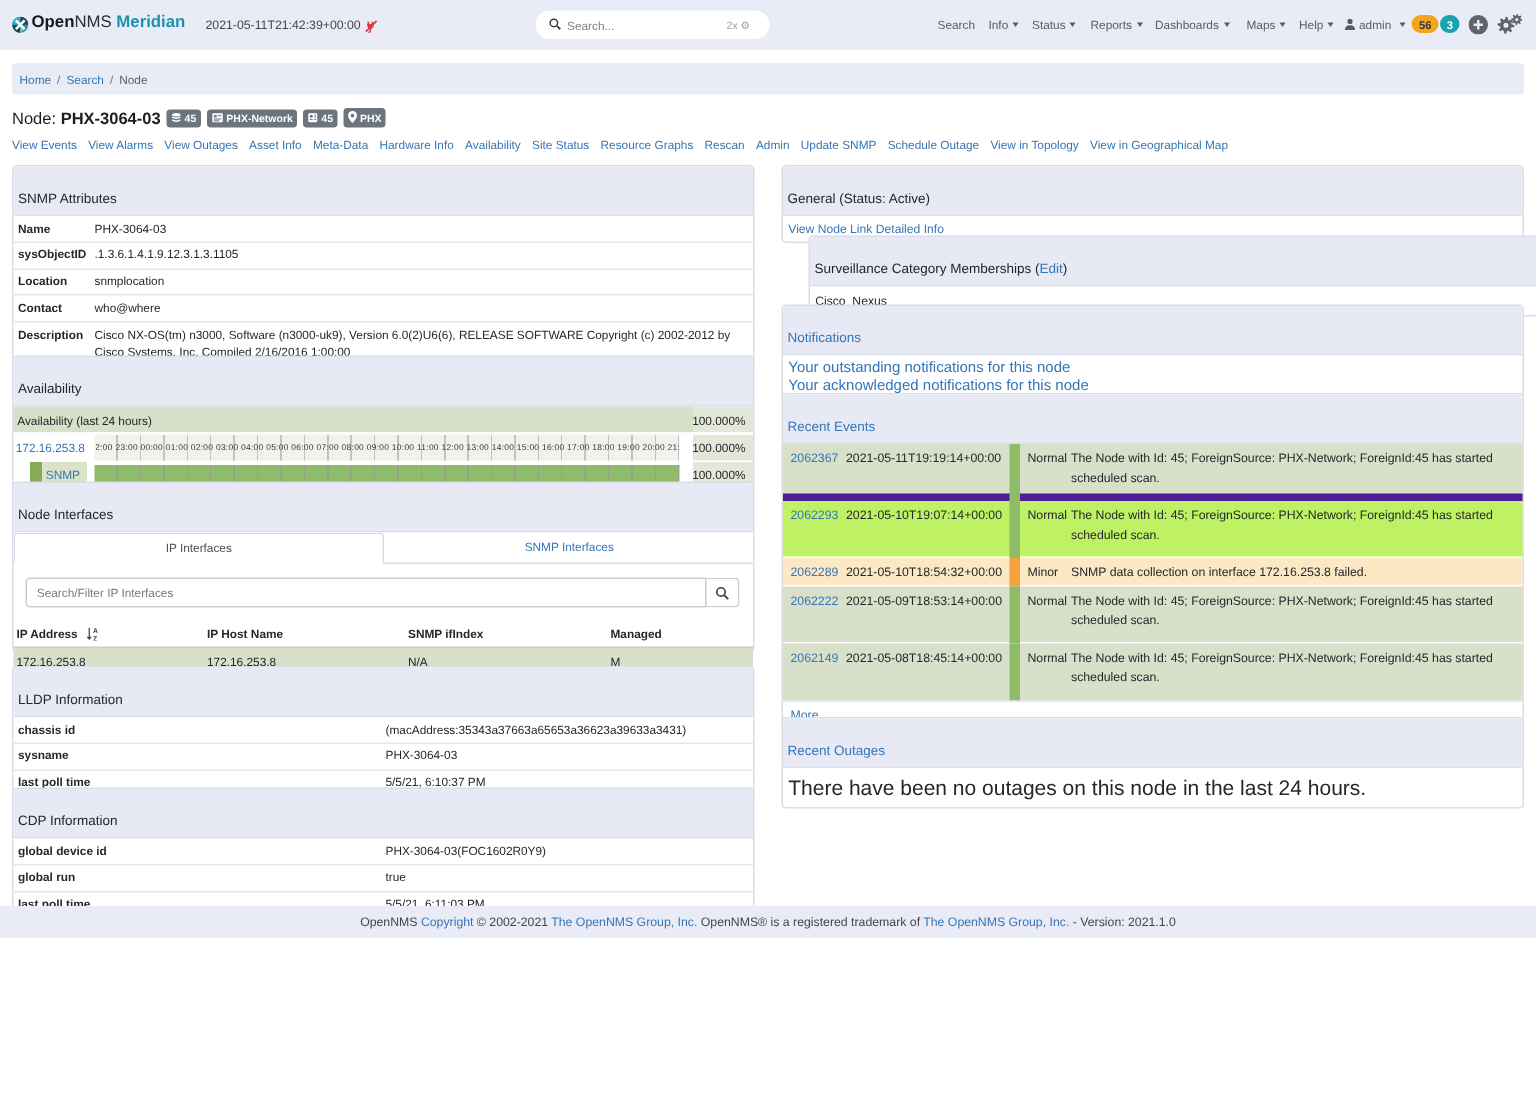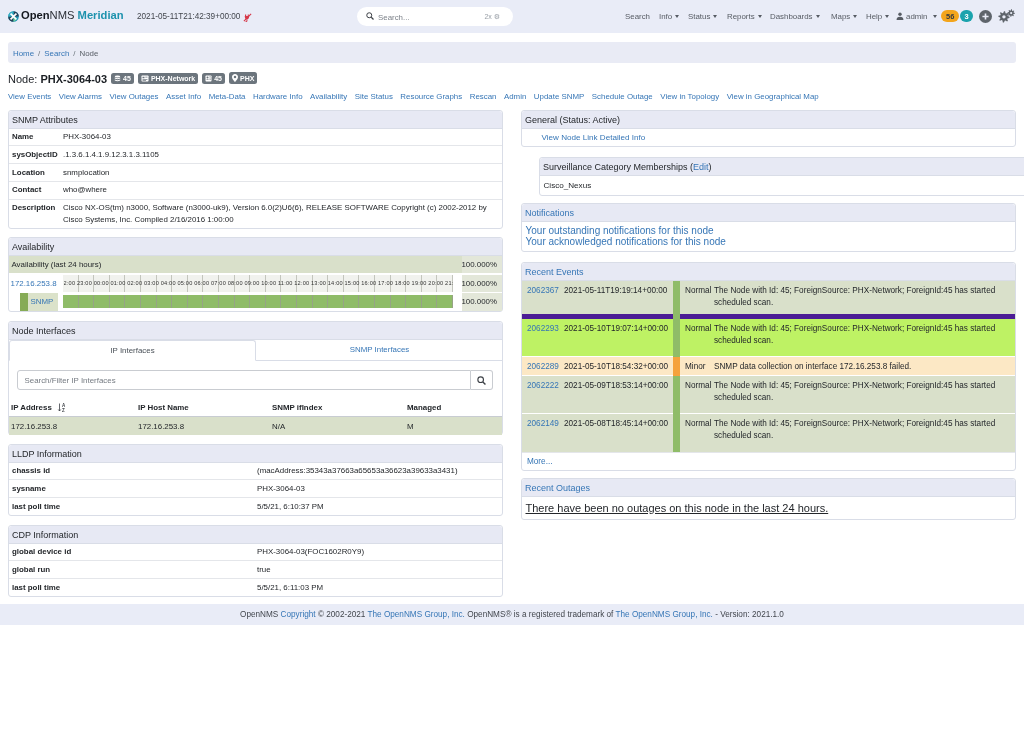--- a/index.html
+++ b/index.html
@@ -23,21 +23,21 @@
 .breadcrumbbox { position:absolute; left:8px; top:42px; width:1008px; height:21px; background:#e9ebf5; border-radius:3px; }
 .breadcrumbbox .inner { position:absolute; left:5px; top:6.5px; font-size:7.9px; color:#5a6068; }
 .bcsep { color:#6c757d; padding:0 4px; }
 .titlerow { position:absolute; left:8px; top:72px; font-size:11px; color:#1a1e23; }
 .titlerow b { font-weight:bold; }
 .nbadge { display:inline-block; background:#6c757d; color:#fff; font-size:7px; font-weight:bold; border-radius:2.5px; padding:1.8px 3px; vertical-align:2px; margin-left:4px; }
 .nbadge svg { vertical-align:-1px; margin-right:2px; }
 .linksrow { position:absolute; left:8px; top:91.5px; width:1012px; font-size:7.9px; }
 .linksrow a { margin-right:7.5px; }
 .card { position:absolute; background:#fff; border:1px solid #d9dde7; border-radius:3px; }
-.chead { background:#e7e9f4; border-bottom:1px solid #d9dde7; font-size:9px; color:#24272b; padding:4px 3px; border-radius:3px 3px 0 0; height:17.5px; }
+.chead { background:#e7e9f4; border-bottom:1px solid #d9dde7; font-size:9px; color:#24272b; padding:16px 3px; border-radius:3px 3px 0 0; height:17.5px; }
 .tbl { width:100%; border-collapse:collapse; font-size:7.9px; }
 .tbl td { padding:2.5px 4px 2.5px 3px; border-top:1px solid #e4e6ea; vertical-align:top; line-height:11.8px; }
 .tbl td.val { padding-left:0; }
 .tbl tr:first-child td { border-top:none; }
 .tbl td.lab { font-weight:bold; white-space:nowrap; }
 footer { position:absolute; left:0; top:604px; width:1024px; height:21px; background:#e9ecf7; text-align:center; font-size:8.2px; color:#42464d; padding-top:6px; }
 .gr { background:#d9e0ca; }
 .grc { background:#e3e7d9; }
 </style>
 </head>
@@ -249,21 +249,21 @@
     <tr>
           <td class="lab">last poll time</td>
           <td class="val">5/5/21, 6:11:03 PM</td>
         </tr>
   </tbody>
     </table>
 </div>
 
 <div class="card" style="left:521px; top:110px; width:495px;">
   <div class="chead">General (Status: Active)</div>
-  <div style="padding:4px 3.5px; font-size:8.1px;margin-left:16px;"><a href="#">View Node Link Detailed Info</a></div>
+  <div style="padding:4px 3.5px; font-size:8.1px;"><a href="#">View Node Link Detailed Info</a></div>
 </div>
 
 <div class="card" style="left:521px; top:157px; width:495px;margin-left:18px;">
   <div class="chead">Surveillance Category Memberships (<a href="#">Edit</a>)</div>
   <div style="padding:5px 3.5px; font-size:8.1px;">Cisco_Nexus</div>
 </div>
 
 <div class="card" style="left:521px; top:203px; width:495px;">
   <div class="chead"><a href="#">Notifications</a></div>
   <div style="padding:3px 3.5px; line-height:11.8px; font-size:10px;"><a href="#">Your outstanding notifications for this node</a><br><a href="#">Your acknowledged notifications for this node</a></div>
@@ -309,16 +309,16 @@
       <span style="position:absolute;left:192px;top:4px;line-height:12.5px;">The Node with Id: 45; ForeignSource: PHX-Network; ForeignId:45 has started<br>scheduled scan.</span>
     </div>
     <div style="position:relative; height:18px; border-top:1px solid #e4e6ea;">
         <a href="#" style="position:absolute;left:5px;top:4px;">More...</a>
       </div>
   </div>
 </div>
 
 <div class="card" style="left:521px; top:478px; width:495px;">
   <div class="chead"><a href="#">Recent Outages</a></div>
-  <div style="padding:5px 3.5px; font-size:11px;text-decoration:underline;">There have been no outages on this node in the last 24 hours.</div>
+  <div style="padding:5px 3.5px; font-size:14px;">There have been no outages on this node in the last 24 hours.</div>
 </div>
 
 <footer>OpenNMS <a href="#">Copyright</a> © 2002-2021 <a href="#">The OpenNMS Group, Inc.</a> OpenNMS® is a registered trademark of <a href="#">The OpenNMS Group, Inc.</a> - Version: 2021.1.0</footer>
 
 </body></html>

